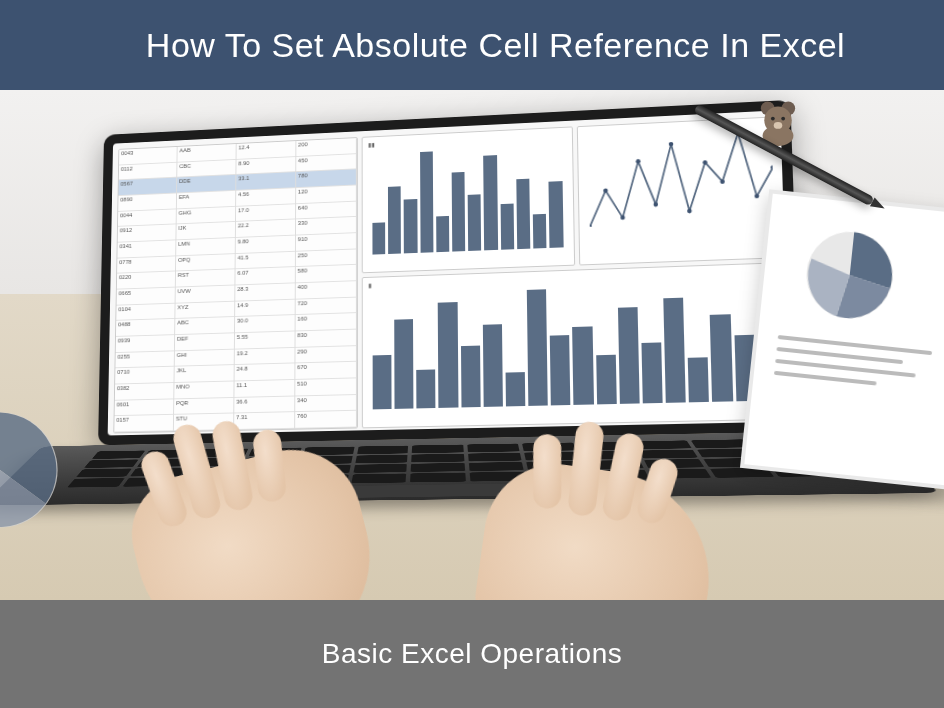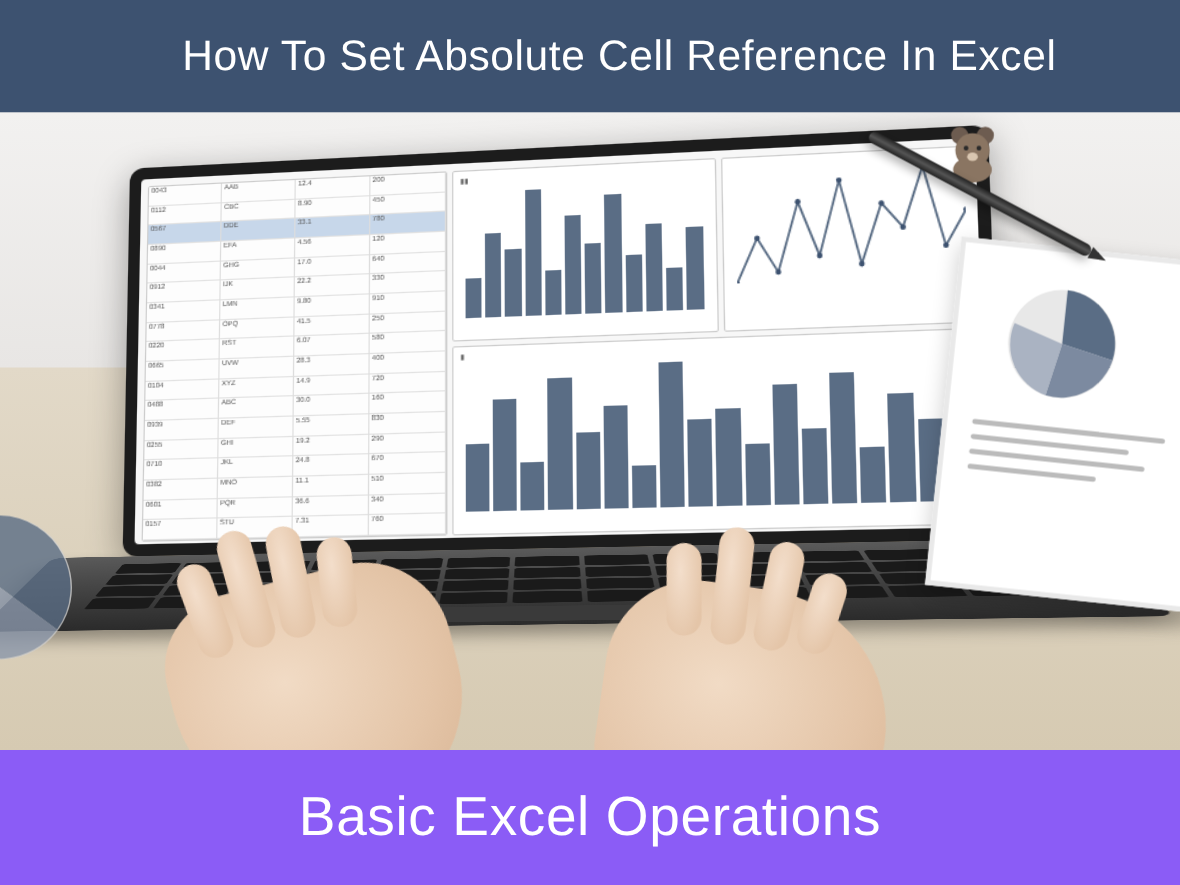--- a/index.html
+++ b/index.html
@@ -22,27 +22,27 @@
       height: 90px;
       display: flex;
       align-items: center;
       justify-content: center;
       font-size: 34px;
       font-weight: 400;
       letter-spacing: 0.5px;
       padding-left: 47px;
     }
     .bottom-banner {
-      background: #8b5cf6;
+      background: #737373;
       color: #fff;
       height: 108px;
       display: flex;
       align-items: center;
       justify-content: center;
-      font-size: 44px;
+      font-size: 28px;
       font-weight: 400;
       letter-spacing: 0.5px;
     }
     .hero-image {
       flex: 1;
       position: relative;
       background: linear-gradient(180deg, #f2f1f0 0%, #e8e6e4 40%, #d5d3d0 100%);
       overflow: hidden;
     }
     

